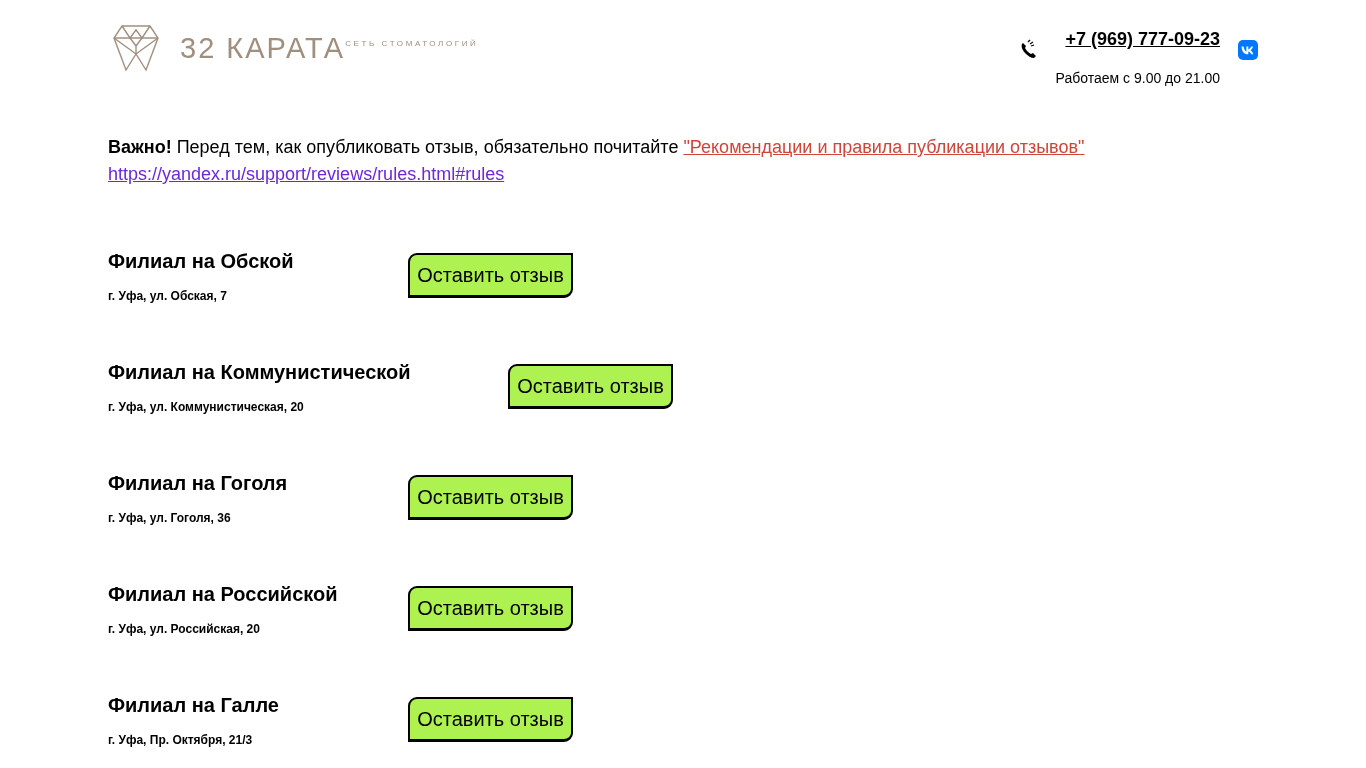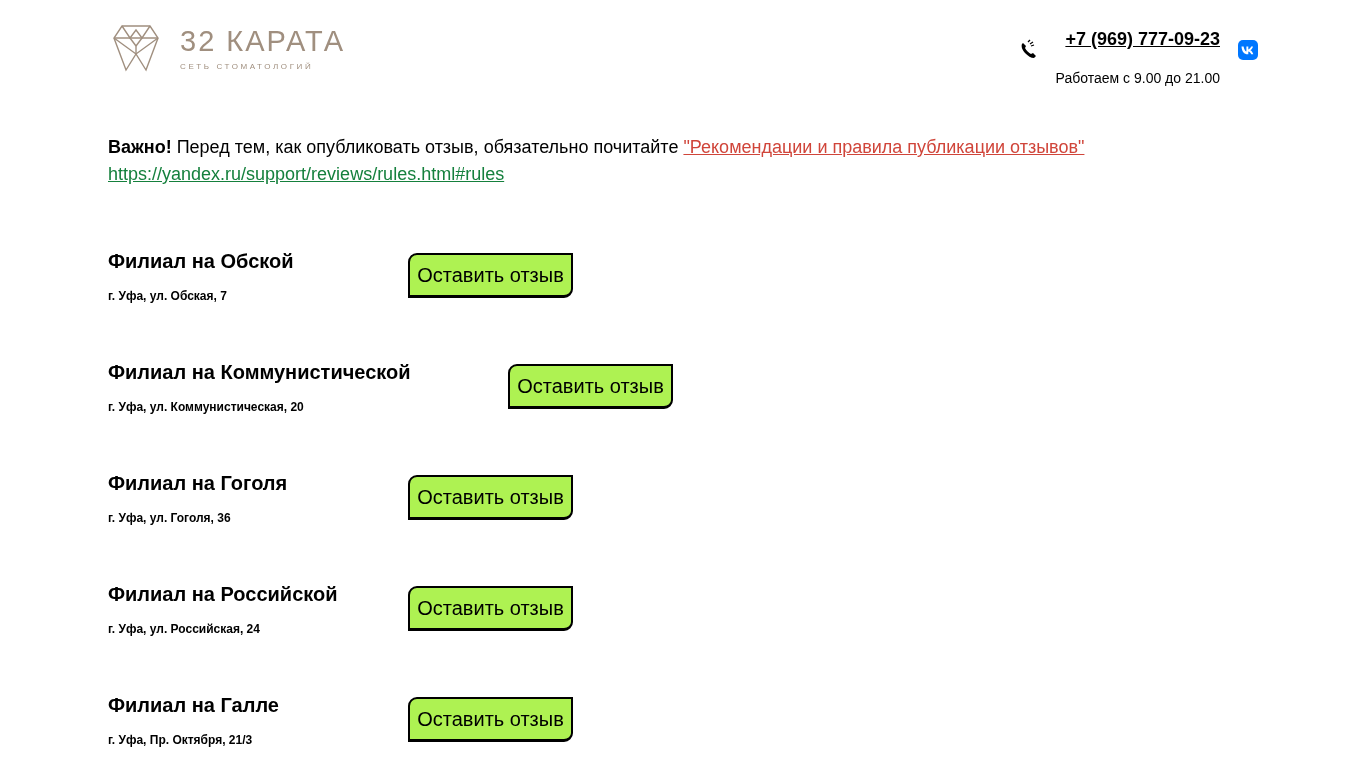--- a/index.html
+++ b/index.html
@@ -10,21 +10,21 @@
       background: #ffffff;
       font-family: "Liberation Sans", sans-serif;
       color: #000;
     }
     .page { position: relative; width: 1366px; height: 768px; }
 
     
     .header { position: absolute; left: 0; top: 0; width: 1366px; height: 100px; }
     .logo { position: absolute; left: 113px; top: 24px; display: flex; align-items: center; }
     .logo-mark { width: 46px; height: 48px; }
-    .logo-text { margin-left: 21px; display: flex; flex-direction: column; }
+    .logo-text { margin-left: 21px; display: flex; flex-direction: row; }
     .logo-title {
       font-family: "Liberation Sans", sans-serif;
       font-size: 29px;
       letter-spacing: 2px;
       color: #a08f7f;
       line-height: 30px;
       font-weight: normal;
     }
     .logo-sub {
       font-size: 8px;
@@ -51,21 +51,21 @@
       display: flex; align-items: center; justify-content: center;
     }
 
     
     .notice {
       position: absolute; left: 108px; top: 134px; width: 1150px;
       font-size: 18px; line-height: 27px;
     }
     .notice b { font-weight: bold; }
     .notice .rules-link { color: #d0453a; text-decoration: underline; }
-    .notice .url-link { color: #15803d; text-decoration: underline; }
+    .notice .url-link { color: #6d28d9; text-decoration: underline; }
 
     
     .branch { position: absolute; left: 108px; }
     .branch-name { font-size: 20px; font-weight: bold; line-height: 22px; }
     .branch-addr { font-size: 12px; line-height: 20px; margin-top: 14px; font-weight: bold; }
 
     .review-btn {
       position: absolute;
       width: 165px; height: 45px;
       background: #aef252;
@@ -140,21 +140,21 @@
   <button class="review-btn" style="left:508px; top:364px;">Оставить отзыв</button>
 
   <div class="branch" style="top:472px;">
     <div class="branch-name">Филиал на Гоголя</div>
     <div class="branch-addr">г. Уфа, ул. Гоголя, 36</div>
   </div>
   <button class="review-btn" style="left:408px; top:475px;">Оставить отзыв</button>
 
   <div class="branch" style="top:583px;">
     <div class="branch-name">Филиал на Российской</div>
-    <div class="branch-addr">г. Уфа, ул. Российская, 24</div>
+    <div class="branch-addr">г. Уфа, ул. Российская, 20</div>
   </div>
   <button class="review-btn" style="left:408px; top:586px;">Оставить отзыв</button>
 
   <div class="branch" style="top:694px;">
     <div class="branch-name">Филиал на Галле</div>
     <div class="branch-addr">г. Уфа,  Пр. Октября, 21/3</div>
   </div>
   <button class="review-btn" style="left:408px; top:697px;">Оставить отзыв</button>
 
 </div>

